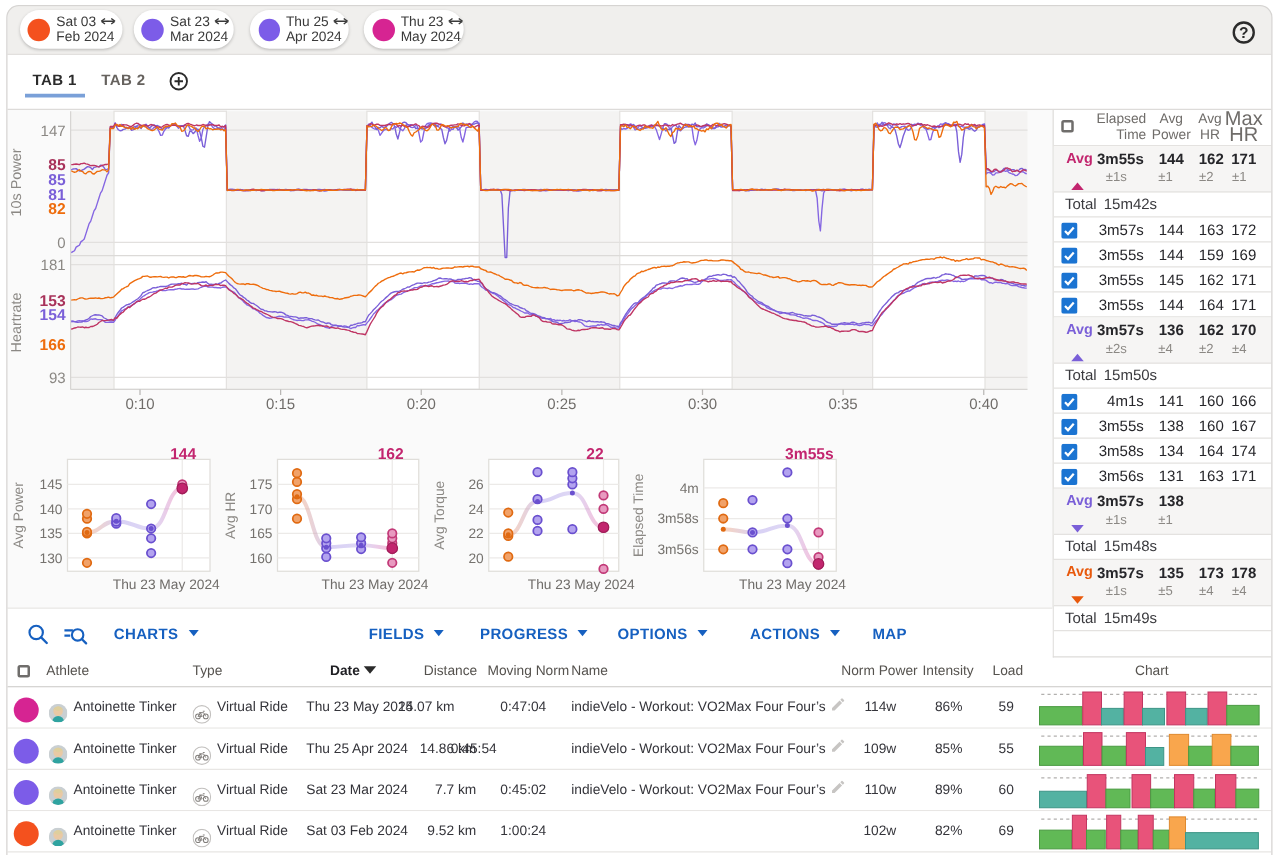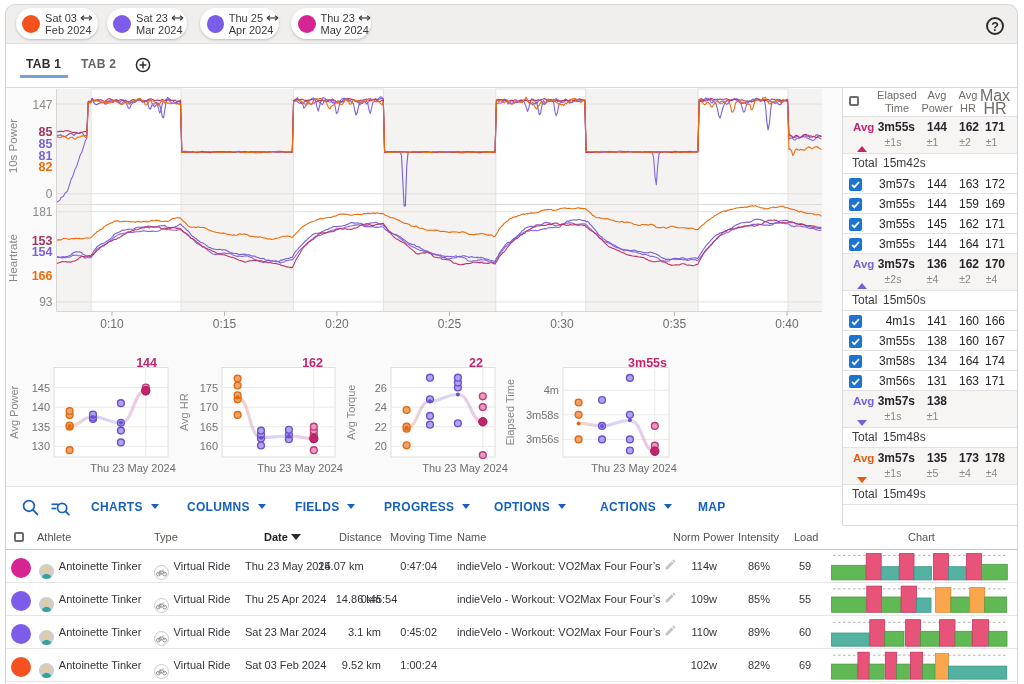--- a/index.html
+++ b/index.html
@@ -254,21 +254,21 @@
 <circle cx="654.8" cy="451.7" r="3.4" fill="#e89ac0" stroke="#c23a78" stroke-width="1.4"></circle>
 <circle cx="654.8" cy="451.1" r="2.0" fill="#c23a78"></circle>
 <circle cx="654.8" cy="451.1" r="4.2" fill="#c2256e" stroke="#a01d58" stroke-width="1"></circle>
 <text x="667" y="367" font-size="12.5" font-weight="bold" fill="#c2256e" text-anchor="end">3m55s</text>
 <text x="634" y="471.5" font-size="11" fill="#6f6c69" text-anchor="middle">Thu 23 May 2024</text>
 <text x="514" y="412.25" font-size="11" fill="#8b8884" text-anchor="middle" transform="rotate(-90 514 412.25)">Elapsed Time</text>
 </svg></div>
 <div class="abs sidebar">
     <div class="srow" style="top:0px;height:29px;border-bottom:1px solid #e4e2e0;">
       <span style="position:absolute;left:6px;top:8px;width:10px;height:10px;border:2px solid #6f6d6b;border-radius:2px"></span>
-      <span class="num" style="left:34px;top:1px;width:40px;color:#6f6c69;font-size:11px;line-height:13px;text-align:center">Elapsed<br>Time</span>
+      <span class="num" style="left:34px;top:1px;width:40px;color:#6f6c69;font-size:11px;line-height:13px;">Elapsed<br>Time</span>
       <span class="num" style="left:74px;top:1px;width:40px;color:#6f6c69;font-size:11px;line-height:13px;text-align:center">Avg<br>Power</span>
       <span class="num" style="left:105px;top:1px;width:40px;color:#6f6c69;font-size:11px;line-height:13px;text-align:center">Avg<br>HR</span>
       <span class="num" style="left:132px;top:1px;width:40px;color:#6f6c69;font-size:16px;line-height:13px;text-align:center">Max<br>HR</span>
     </div>
     <div class="srow" style="top:29px;height:37px;border-bottom:1px solid #e4e2e0;background:#f6f5f4;">
       <span style="position:absolute;left:10px;top:4px;color:#c2256e;font-weight:bold;font-size:11.5px">Avg</span>
       <span style="position:absolute;left:14px;top:24px"><span style="display:inline-block;width:0;height:0;border-left:5px solid transparent;border-right:5px solid transparent;border-bottom:6px solid #c2256e;"></span></span>
       <span class="num" style="left:28px;top:3px;width:44px;font-weight:bold">3m55s</span>
       <span class="num" style="left:28px;top:19px;width:44px;color:#8b8884;font-size:10.5px;text-align:center">±1s</span>
       <span class="num" style="left:75px;top:3px;width:29px;font-weight:bold">144</span>
@@ -412,33 +412,32 @@
         <circle cx="9.2" cy="9.2" r="6.2" fill="none" stroke="#1660c0" stroke-width="2"></circle>
         <line x1="13.8" y1="13.8" x2="19" y2="19" stroke="#1660c0" stroke-width="2.2" stroke-linecap="round"></line>
       </svg></span>
     <span style="position:absolute;left:43px;top:11px"><svg width="22" height="19" viewBox="0 0 26 22">
         <line x1="3" y1="7.2" x2="11" y2="7.2" stroke="#1660c0" stroke-width="2"></line>
         <line x1="3" y1="12.2" x2="8.5" y2="12.2" stroke="#1660c0" stroke-width="2"></line>
         <circle cx="15.5" cy="11.5" r="5.4" fill="none" stroke="#1660c0" stroke-width="2"></circle>
         <line x1="19.6" y1="15.6" x2="23.5" y2="19.5" stroke="#1660c0" stroke-width="2.2" stroke-linecap="round"></line>
       </svg></span>
     <span class="menu" style="left:85px">CHARTS<span style="display:inline-block;width:0;height:0;border-left:4px solid transparent;border-right:4px solid transparent;border-top:5px solid #1660c0;vertical-align:2px;margin-left:8px"></span></span>
-    <span class="menu" style="left:181px">COLUMNS<span style="display:inline-block;width:0;height:0;border-left:4px solid transparent;border-right:4px solid transparent;border-top:5px solid #1660c0;vertical-align:2px;margin-left:8px"></span></span>
     <span class="menu" style="left:289px">FIELDS<span style="display:inline-block;width:0;height:0;border-left:4px solid transparent;border-right:4px solid transparent;border-top:5px solid #1660c0;vertical-align:2px;margin-left:8px"></span></span>
     <span class="menu" style="left:378px">PROGRESS<span style="display:inline-block;width:0;height:0;border-left:4px solid transparent;border-right:4px solid transparent;border-top:5px solid #1660c0;vertical-align:2px;margin-left:8px"></span></span>
     <span class="menu" style="left:594px">ACTIONS<span style="display:inline-block;width:0;height:0;border-left:4px solid transparent;border-right:4px solid transparent;border-top:5px solid #1660c0;vertical-align:2px;margin-left:8px"></span></span>
     <span class="menu" style="left:488px">OPTIONS<span style="display:inline-block;width:0;height:0;border-left:4px solid transparent;border-right:4px solid transparent;border-top:5px solid #1660c0;vertical-align:2px;margin-left:8px"></span></span>
     <span class="menu" style="left:692px">MAP</span>
   </div>
 <div class="abs thead">
     <span class="hcell" style="left:8px;top:5px;width:10px;height:10px;border:2px solid #6f6d6b;border-radius:2px"></span>
     <span class="hcell" style="left:31px">Athlete</span>
     <span class="hcell" style="left:148px">Type</span>
     <span class="hcell" style="left:333px">Distance</span>
-    <span class="hcell" style="left:384px">Moving Time</span>
+    <span class="hcell" style="left:384px">Moving Norm</span>
     <span class="hcell" style="left:451px">Name</span>
     <span class="hcell" style="left:258px;color:#1f1f23;font-weight:bold">Date <span style="display:inline-block;width:0;height:0;border-left:5px solid transparent;border-right:5px solid transparent;border-top:6px solid #2b2b2b;vertical-align:1px"></span></span>
     <span class="hcell" style="left:667px">Norm Power</span>
     <span class="hcell" style="left:732px">Intensity</span>
     <span class="hcell" style="left:788px">Load</span>
     <span class="hcell" style="left:902px">Chart</span>
   </div>
 <div class="abs trow" style="top:550px">
     <span class="bigdot" style="background:#d62492"></span>
     <span class="cell" style="left:33px;top:9px;height:15px"><svg width="15" height="15" viewBox="0 0 34 34">
@@ -546,21 +545,21 @@
       </svg></span>
     <span class="cell" style="left:52.8px">Antoinette Tinker</span>
     <span class="cell" style="left:148px;top:10px;height:14px"><svg width="15" height="15" viewBox="0 0 24 24">
         <circle cx="12" cy="12" r="11.2" fill="none" stroke="#c3c1bf" stroke-width="1.4"></circle>
         <circle cx="7" cy="14.6" r="3.0" fill="none" stroke="#807d7a" stroke-width="1.3"></circle>
         <circle cx="17" cy="14.6" r="3.0" fill="none" stroke="#807d7a" stroke-width="1.3"></circle>
         <path d="M7 14.6 L10 9.8 L14.2 9.8 L17 14.6 M10 9.8 L12.4 14.6 L7 14.6 M13.2 8 L15.6 8 M8.4 9.8 L11.6 9.8" fill="none" stroke="#807d7a" stroke-width="1.2"></path>
       </svg></span>
     <span class="cell" style="left:167.6px">Virtual Ride</span>
     <span class="cell" style="left:239px;width:80px;text-align:right">Sat 23 Mar 2024</span>
-    <span class="cell" style="left:295px;width:80px;text-align:right">3.1 km</span>
+    <span class="cell" style="left:295px;width:80px;text-align:right">7.7 km</span>
     <span class="cell" style="left:351px;width:80px;text-align:right">0:45:02</span>
     <span class="cell" style="left:451px">indieVelo - Workout: VO2Max Four Four’s <span style="vertical-align:-1px"><svg width="13" height="13" viewBox="0 0 24 24">
           <path d="M3 17.2V21h3.8L17.8 9.9l-3.7-3.7L3 17.2zM20.7 7a1 1 0 0 0 0-1.4L18.4 3.3a1 1 0 0 0-1.4 0l-1.8 1.8 3.7 3.7L20.7 7z" fill="#c7c5c3"></path>
         </svg></span></span>
     <span class="cell" style="left:651px;width:60px;text-align:right">110w</span>
     <span class="cell" style="left:714px;width:50px;text-align:right">89%</span>
     <span class="cell" style="left:783px;width:32px;text-align:center">60</span>
     <span class="cell" style="left:825px;top:1px;height:31px"><svg width="177" height="31" viewBox="0 0 177 31">
         <line x1="2" y1="5.3" x2="175" y2="5.3" stroke="#b2b0ae" stroke-width="1" stroke-dasharray="2.5,2.5"></line>
         <rect x="0.6" y="16.0" width="37.6" height="13.2" fill="#53b2a2" stroke="#3d9486" stroke-width="0.8"></rect>

